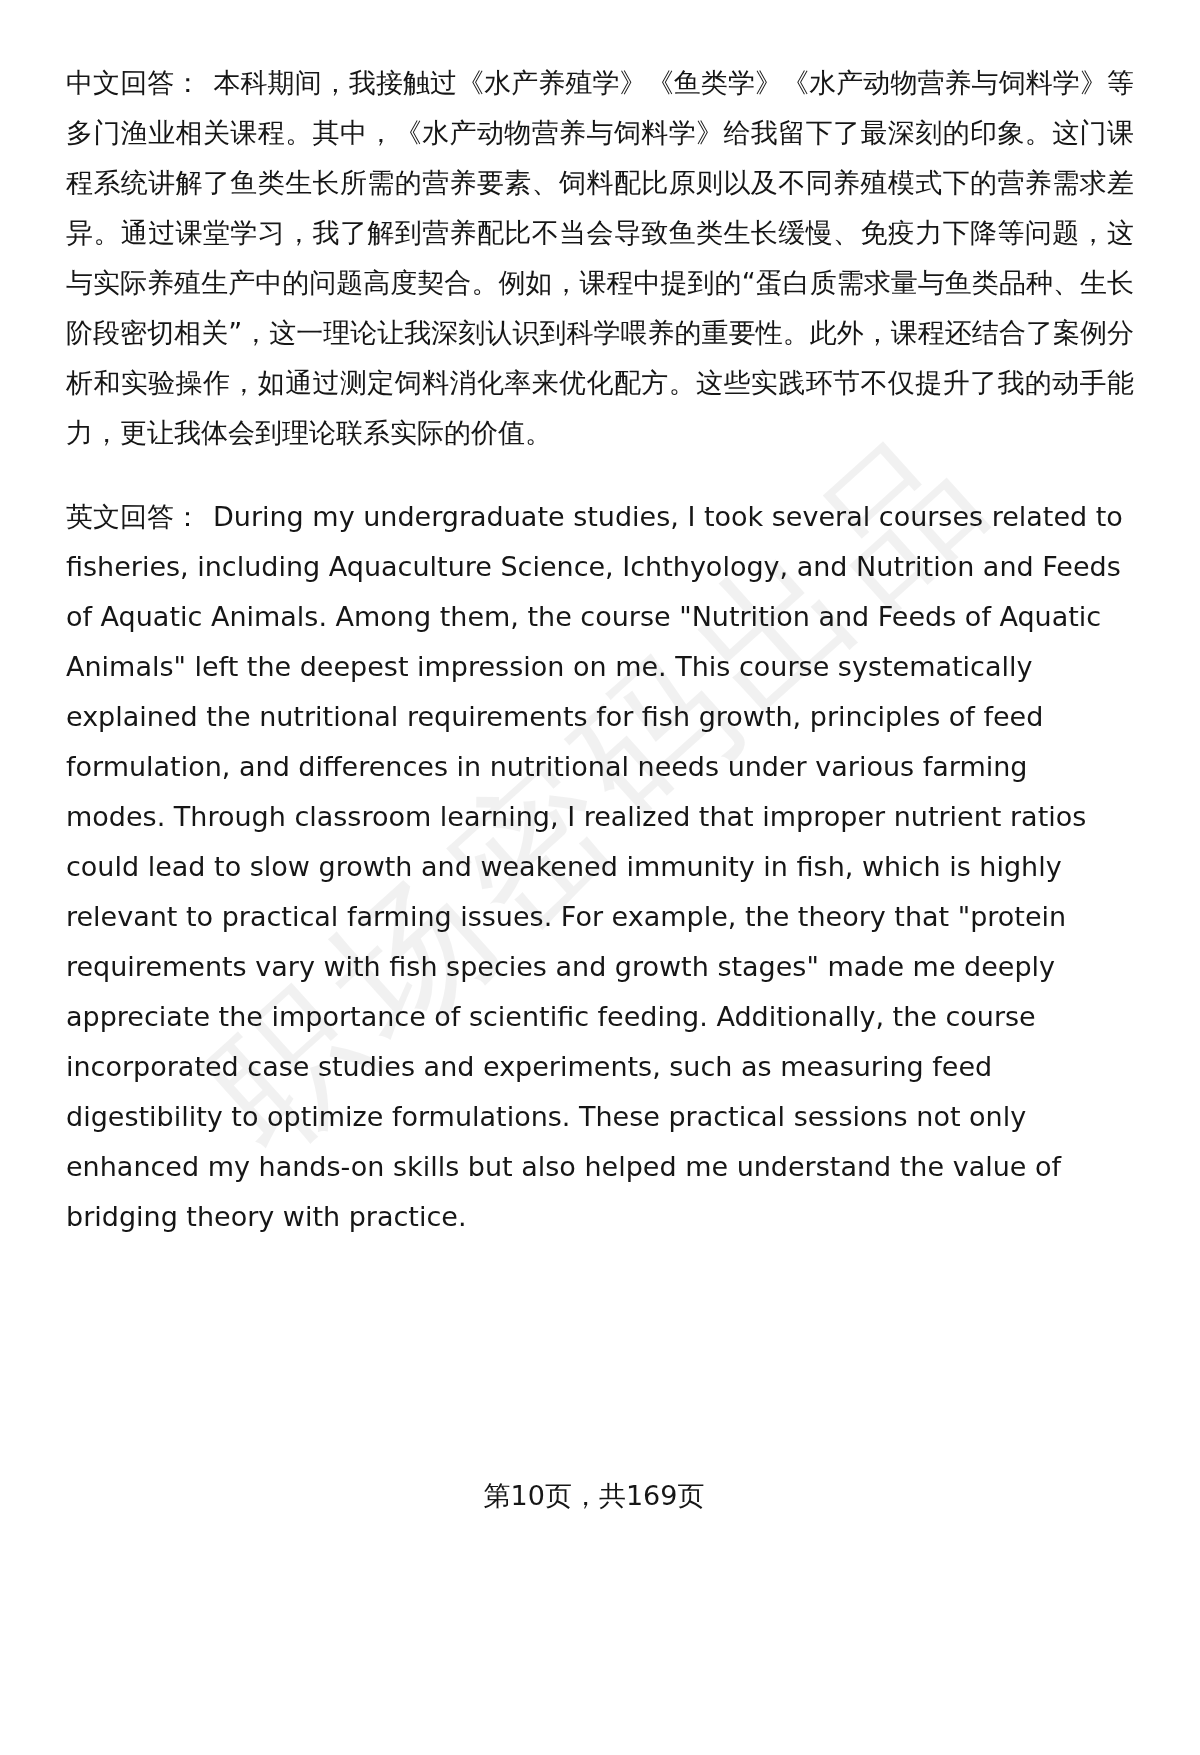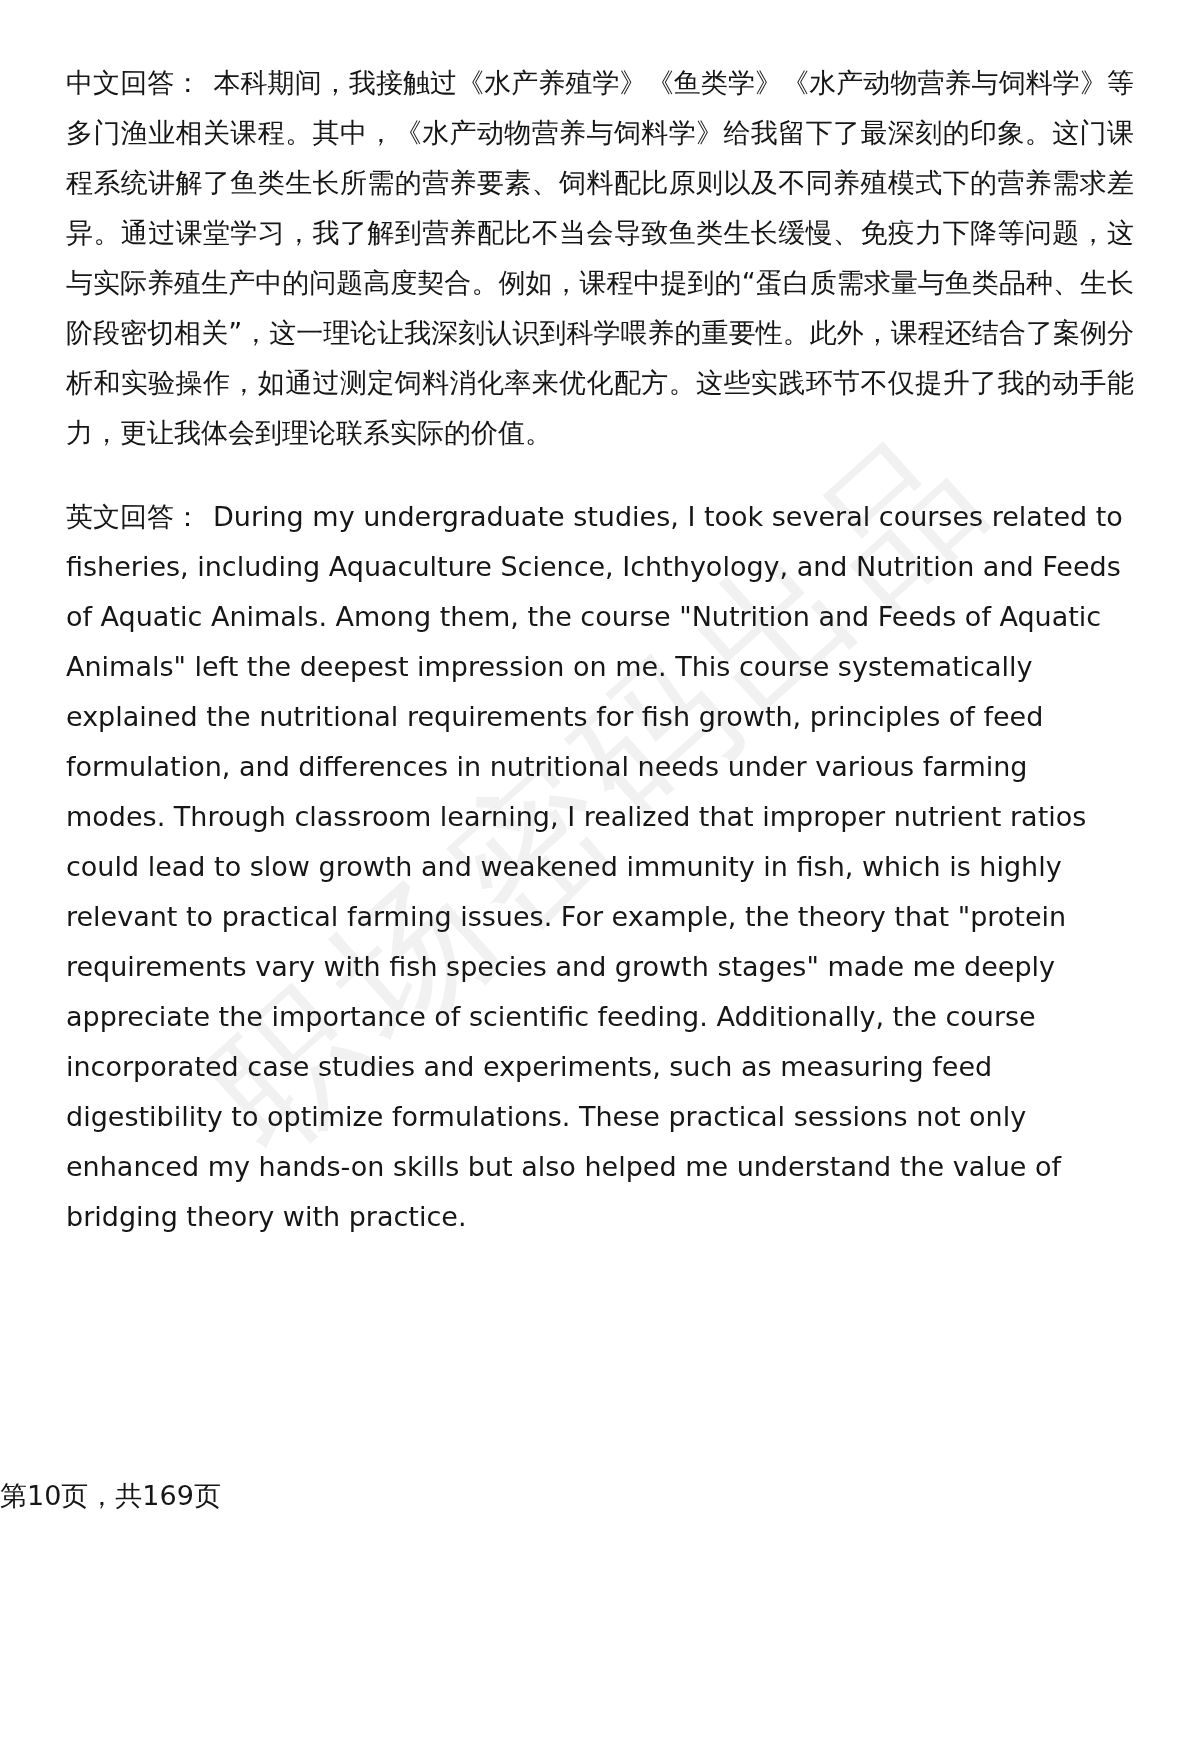--- a/index.html
+++ b/index.html
@@ -52,20 +52,21 @@
   }
   .para .label {
     margin-right: 12px;
     white-space: nowrap;
   }
   .footer {
     position: absolute;
     left: 0;
     right: 12px;
     top: 1476px;
+    text-align: center;
     font-size: 27px;
     line-height: 40px;
     color: #161616;
     z-index: 1;
   }
 </style>
 </head>
 <body>
 
 <div class="page">

